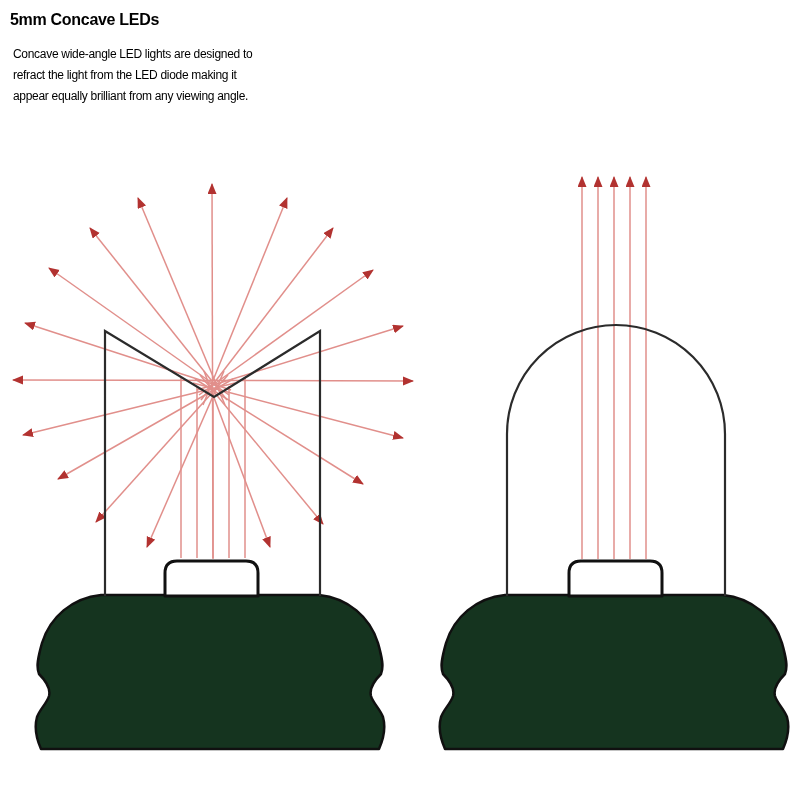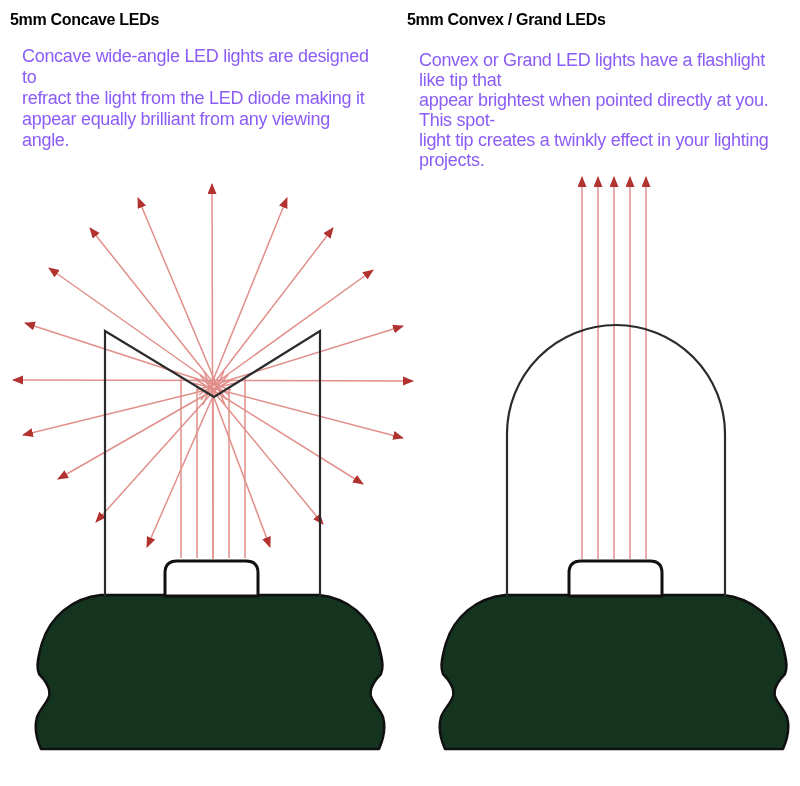--- a/index.html
+++ b/index.html
@@ -13,24 +13,24 @@
   .text-col{position:absolute;top:6px;}
   .text-col h1{
     margin:0 0 10px 0;
     font-size:16px;
     font-weight:bold;
     color:#000000;
     letter-spacing:-0.3px;
     line-height:28px;
   }
   .text-col p{
-    margin:12px;
-    font-size:18px;
+    margin:3px;
+    font-size:12px;
     line-height:21px;
-    color:#8b5cf6;
+    color:#000000;
     letter-spacing:-0.3px;
     white-space:pre-line;
   }
   .col-left{left:10px;width:372px;}
   .col-right{left:407px;width:393px;}
   .col-right h1{margin-bottom:16px;}
   .col-right p{line-height:20px;}
   svg.diagram{position:absolute;left:0;top:0;}
 </style>
 </head>
@@ -38,26 +38,20 @@
 
 <div class="canvas">
 
   <div class="text-col col-left">
     <h1>5mm Concave LEDs</h1>
     <p>Concave wide-angle LED lights are designed to
 refract the light from the LED diode making it
 appear equally brilliant from any viewing angle.</p>
   </div>
 
-  <div class="text-col col-right">
-    <h1>5mm Convex / Grand LEDs</h1>
-    <p>Convex or Grand LED lights have a flashlight like tip that
-appear brightest when pointed directly at you. This spot-
-light tip creates a twinkly effect in your lighting projects.</p>
-  </div>
 
   <svg class="diagram" width="800" height="786" viewBox="0 0 800 786" xmlns="http://www.w3.org/2000/svg">
     <defs>
       <marker id="ah" markerUnits="userSpaceOnUse" markerWidth="12" markerHeight="10" refX="10" refY="4.5" orient="auto-start-reverse">
         <path d="M0,0 L11,4.5 L0,9 Z" fill="#b23230"></path>
       </marker>
       <path id="base-shape" d="M 101,595
         C 72,598 50,617 42,643
         C 38,657 36,667 39,674
         C 46,681 51,688 49,696

